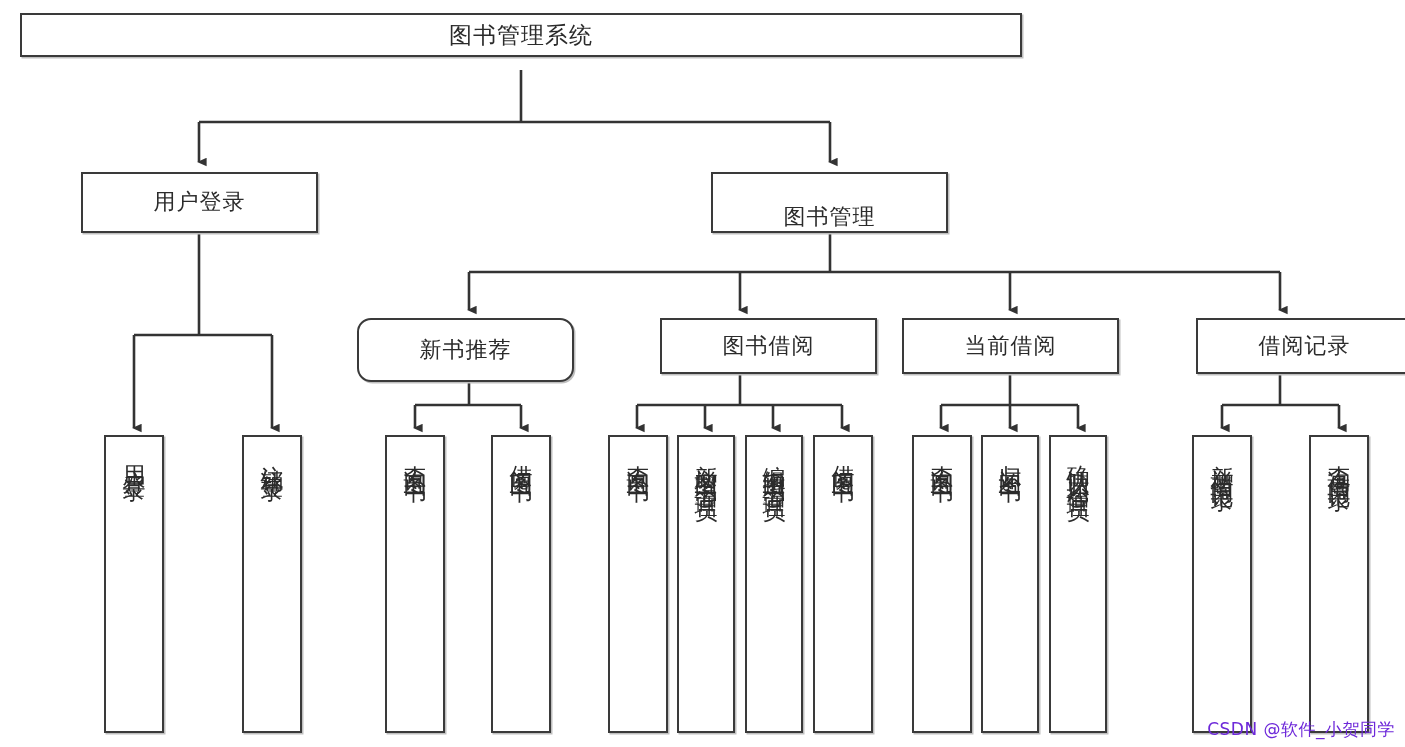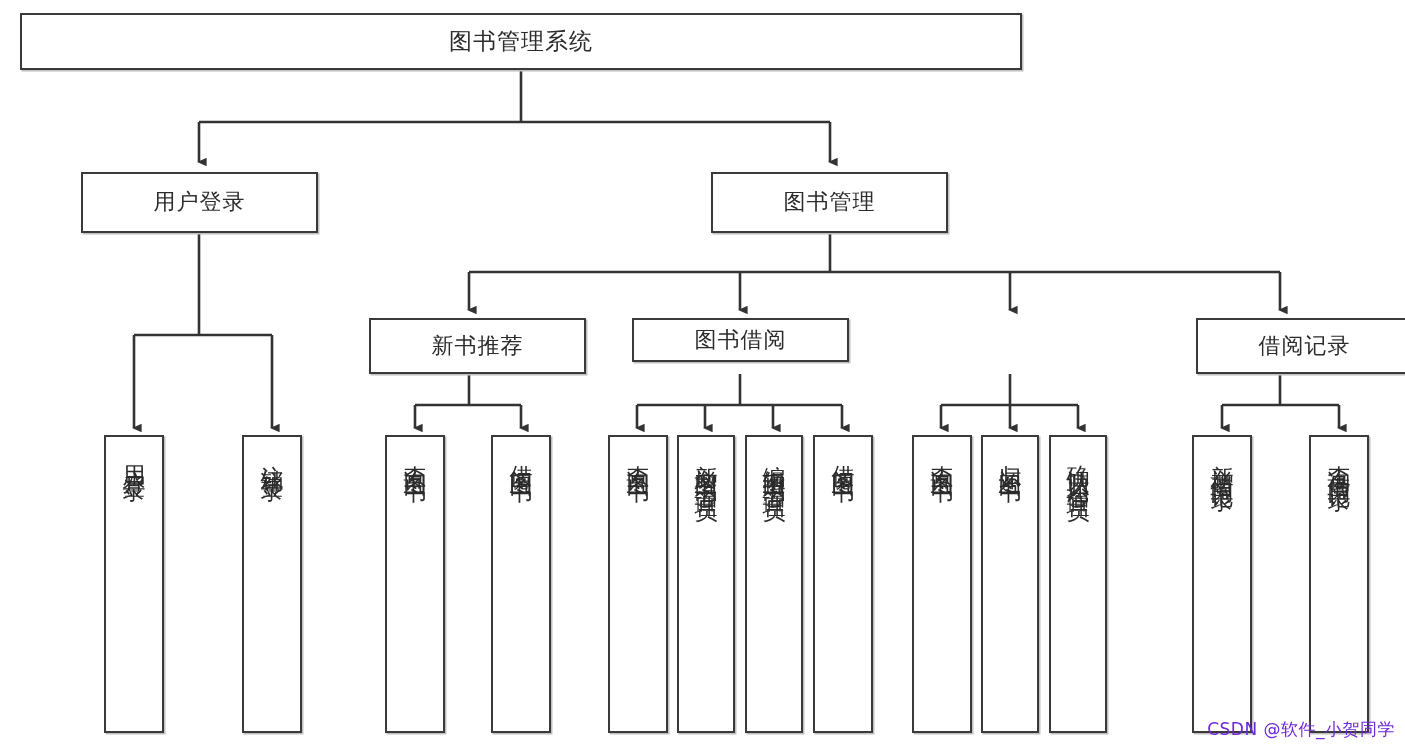--- a/index.html
+++ b/index.html
@@ -125,40 +125,43 @@
       <path d="M 1010 405 L 1010 428" marker-end="url(#arrow)"></path>
       <path d="M 1078 405 L 1078 428" marker-end="url(#arrow)"></path>
 
       <path d="M 1280 374 L 1280 405"></path>
       <path d="M 1222 405 L 1339 405"></path>
       <path d="M 1222 405 L 1222 428" marker-end="url(#arrow)"></path>
       <path d="M 1339 405 L 1339 428" marker-end="url(#arrow)"></path>
     </g>
   </svg>
 
-  <div class="node horiz root" style="left:20px; top:13px; width:1002px; height:57px;">
+  <div class="node horiz root" style="left:20px; top:13px; width:1002px; height:44px;">
     <span class="label">图书管理系统</span>
   </div>
 
   <div class="node horiz" style="left:81px; top:172px; width:237px; height:61px;">
     <span class="label">用户登录</span>
   </div>
 
-  <div class="node horiz" style="left:711px; top:172px; width:237px; height:61px;">
+  <div class="node horiz" style="left:711px; top:172px; width:237px; height:61px;align-items:flex-end;">
     <span class="label">图书管理</span>
   </div>
 
-  <div class="node horiz" style="left:369px; top:318px; width:217px; height:56px;">
+  <div class="node horiz" style="left:357px; top:318px; width:217px; height:64px;border-radius:14px;">
     <span class="label">新书推荐</span>
   </div>
 
-  <div class="node horiz" style="left:632px; top:318px; width:217px; height:44px;">
+  <div class="node horiz" style="left:660px; top:318px; width:217px; height:56px;">
     <span class="label">图书借阅</span>
   </div>
 
+  <div class="node horiz" style="left:902px; top:318px; width:217px; height:56px;">
+    <span class="label">当前借阅</span>
+  </div>
 
   <div class="node horiz" style="left:1196px; top:318px; width:217px; height:56px;">
     <span class="label">借阅记录</span>
   </div>
 
   <div class="node vert" style="left:104px; top:435px; width:60px; height:298px;">
     <span class="label">用户登录</span>
   </div>
   <div class="node vert" style="left:242px; top:435px; width:60px; height:298px;">
     <span class="label">注销登录</span>

